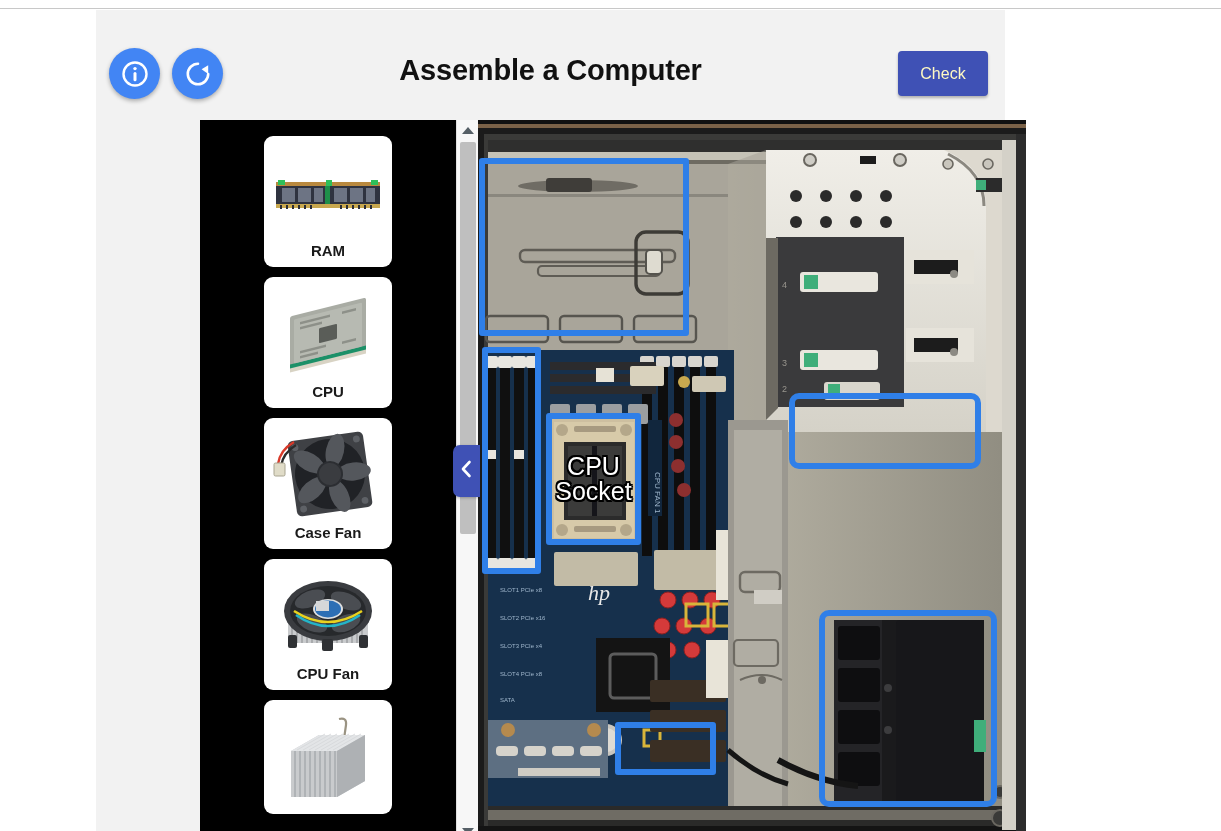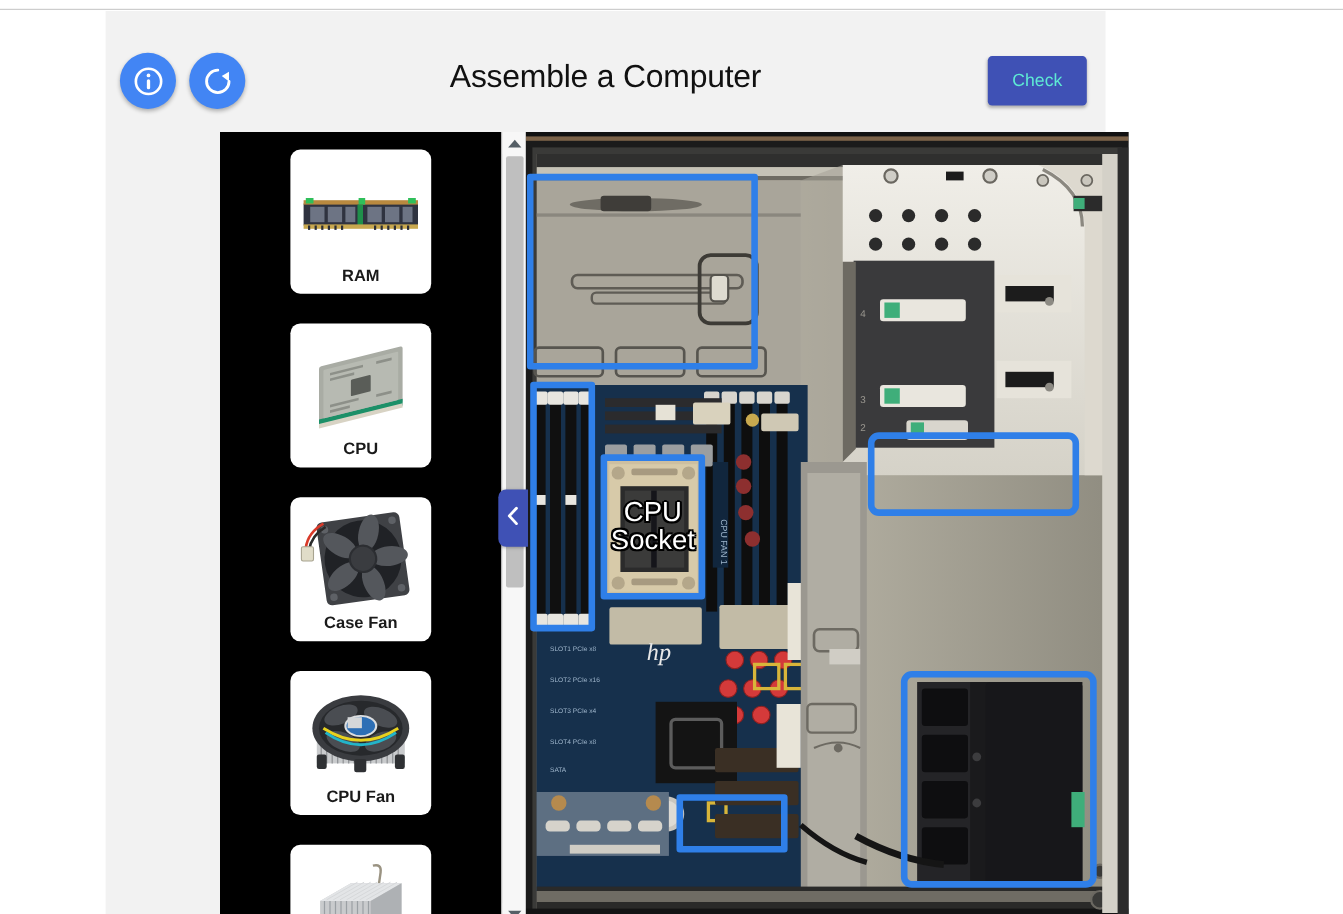--- a/index.html
+++ b/index.html
@@ -31,49 +31,49 @@
     border: none; cursor: pointer;
     display: flex; align-items: center; justify-content: center;
   }
   .circle-btn.info { left: 13px; }
   .circle-btn.reload { left: 76px; }
   .circle-btn svg { display: block; }
 
   .page-title {
     position: absolute; left: 0; right: 0; top: 44px;
     text-align: center;
-    font-size: 29px; font-weight: normal; color: #111111;
+    font-size: 29px; font-weight: bold; color: #111111;
     letter-spacing: -0.2px;
     pointer-events: none;
   }
 
   .check-button {
     position: absolute; left: 802px; top: 41px;
     width: 90px; height: 45px;
-    background: #3f51b5; color: #5eead4;
+    background: #3f51b5; color: #fef9c3;
     border: none; border-radius: 4px;
     font-family: "Liberation Sans", sans-serif;
     font-size: 16px; cursor: pointer;
     box-shadow: 0 2px 3px rgba(0,0,0,0.28);
   }
 
   
   .tray {
     position: absolute; left: 104px; top: 110px;
     width: 256px; height: 721px;
     background: #000000;
     overflow: hidden;
   }
   .tray-list {
     position: absolute; left: 0; top: 0; width: 256px;
     padding: 0 14px;
   }
   .card {
     position: relative;
-    width: 128px; margin: 0 auto 27px auto;
+    width: 128px; margin: 0 auto 10px auto;
     background: #ffffff; border-radius: 9px;
     padding: 12px 8px 8px 8px;
     box-shadow: 0 1px 3px rgba(0,0,0,0.25);
   }
   .card-img {
     width: 112px; height: 88px; margin: 0 auto;
     display: flex; align-items: center; justify-content: center;
     overflow: hidden;
   }
   .card-img svg { display: block; }

